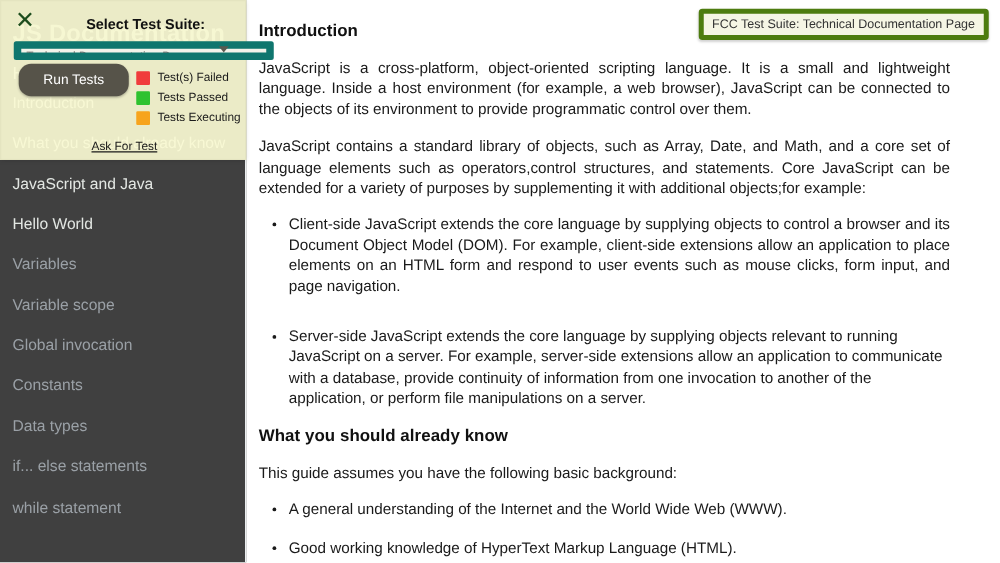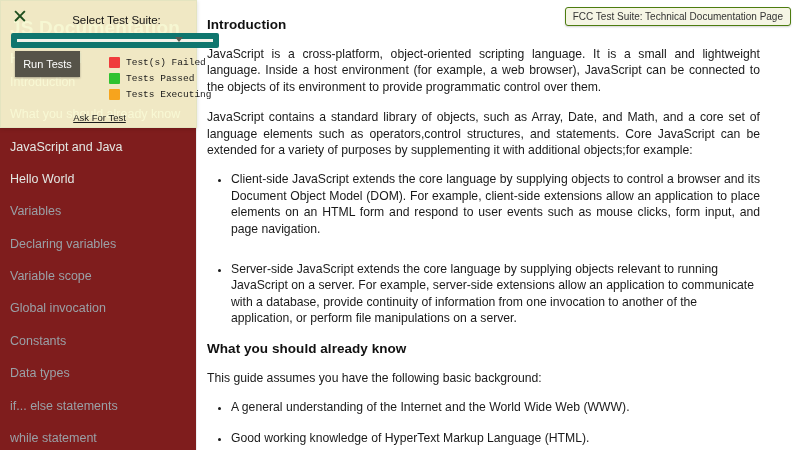--- a/index.html
+++ b/index.html
@@ -10,21 +10,21 @@
     background:#ffffff;
     font-family:"Liberation Sans", sans-serif;
     color:#222;
   }
   #root { position:relative; width:800px; height:450px; overflow:hidden; }
 
   
   .navbar {
     position:absolute; left:0; top:0;
     width:197px; height:450px;
-    background:#7f1d1d;
+    background:#404040;
     border-right:1px solid #eceef0;
   }
   .nav-header {
     font-size:19px;
     font-weight:700;
     color:#cfd6cf;
     padding:16px 10px 4px 10px;
     line-height:1.25;
     letter-spacing:.2px;
   }
@@ -77,21 +77,21 @@
     color:#1a1a1a;
     margin-bottom:14px;
   }
   .main ul li::marker { font-size:11px; }
   .main ul li.ragged { text-align:left;margin-top:24px; }
 
   
   .fcc-badge {
     position:absolute; right:9px; top:7px;
     background:#f5f5e4;
-    border:1px solid #4d7c0f;
+    border:4px solid #4d7c0f;
     border-radius:3px;
     padding:3px 7px;
     font-size:10px;
     color:#333;
     white-space:nowrap;
     box-shadow:0 1px 2px rgba(0,0,0,.18);
     z-index:30;
   }
 
   
@@ -112,21 +112,21 @@
     cursor:pointer;
     font-family:"DejaVu Sans", sans-serif;
     user-select:none;
   }
   .panel-title {
     position:absolute; left:0; top:13px;
     width:197px;
     text-align:center;
     padding-left:34px;
     font-size:11.5px;
-    font-weight:400;
+    font-weight:700;
     color:#111;
   }
   .suite-select {
     position:absolute; left:10px; top:32px;
     width:208px; height:15px;
     font-size:9.5px;
     font-family:"Liberation Sans", sans-serif;
     color:#333;
     background:#f3f3ea;
     border:6px solid #0f766e;
@@ -141,22 +141,22 @@
     position:absolute; left:174px; top:36px;
     width:0; height:0;
     border-left:4px solid transparent;
     border-right:4px solid transparent;
     border-top:5px solid #5a5a50;
     pointer-events:none;
   }
   .btn {
     position:absolute;
     left:14px;
-    width:65px; height:26px;
-    border-radius:0;
+    width:88px; height:26px;
+    border-radius:10px;
     border:none;
     font-size:11px;
     font-family:"Liberation Sans", sans-serif;
     cursor:pointer;
   }
   .btn-run {
     top:50px;
     background:#565349;
     color:#ffffff;
     box-shadow:0 1px 2px rgba(0,0,0,.3);
@@ -166,21 +166,20 @@
     background:#c9c9bc;
     color:#f2f2ec;
     box-shadow:0 1px 2px rgba(0,0,0,.22);
   }
   .legend { position:absolute; left:108px; top:56px; }
   .legend-row {
     display:flex;
     align-items:center;
     margin-bottom:5px;
     height:11px;
-    font-family:Liberation Mono, monospace;
   }
   .legend-swatch {
     width:11px; height:11px;
     margin-right:6px;
     border-radius:1px;
     flex:none;
   }
   .legend-label {
     font-size:9.5px;
     color:#1a1a1a;
@@ -212,23 +211,20 @@
           <a class="nav-link faded" href="#">What you should already know</a>
         </li>
       <li>
           <a class="nav-link faded" href="#">JavaScript and Java</a>
         </li>
       <li>
           <a class="nav-link faded" href="#">Hello World</a>
         </li>
       <li>
           <a class="nav-link" href="#">Variables</a>
-        </li>
-      <li>
-          <a class="nav-link" href="#">Declaring variables</a>
         </li>
       <li>
           <a class="nav-link" href="#">Variable scope</a>
         </li>
       <li>
           <a class="nav-link" href="#">Global invocation</a>
         </li>
       <li>
           <a class="nav-link" href="#">Constants</a>
         </li>

